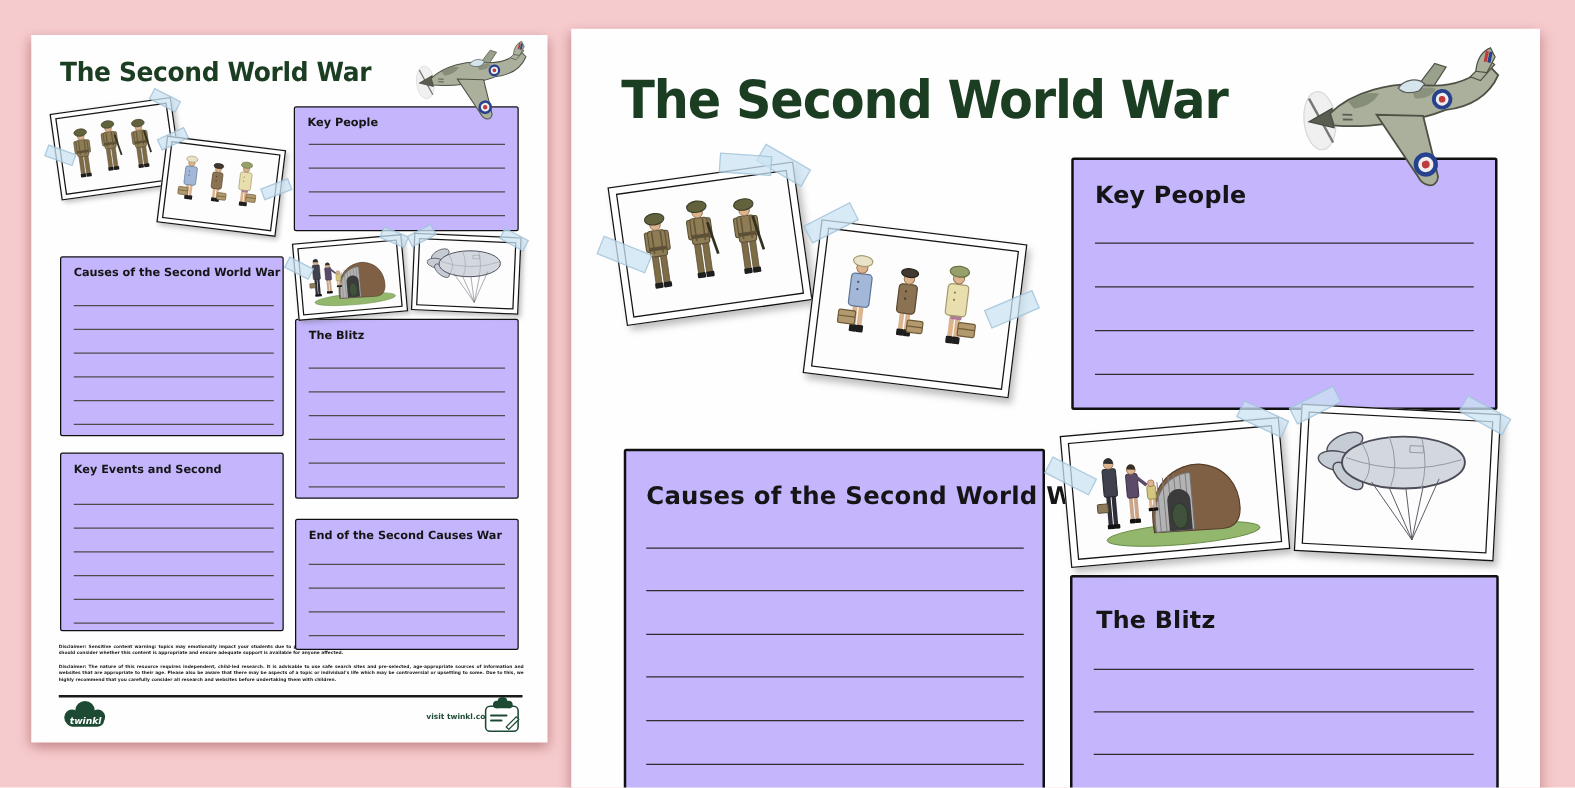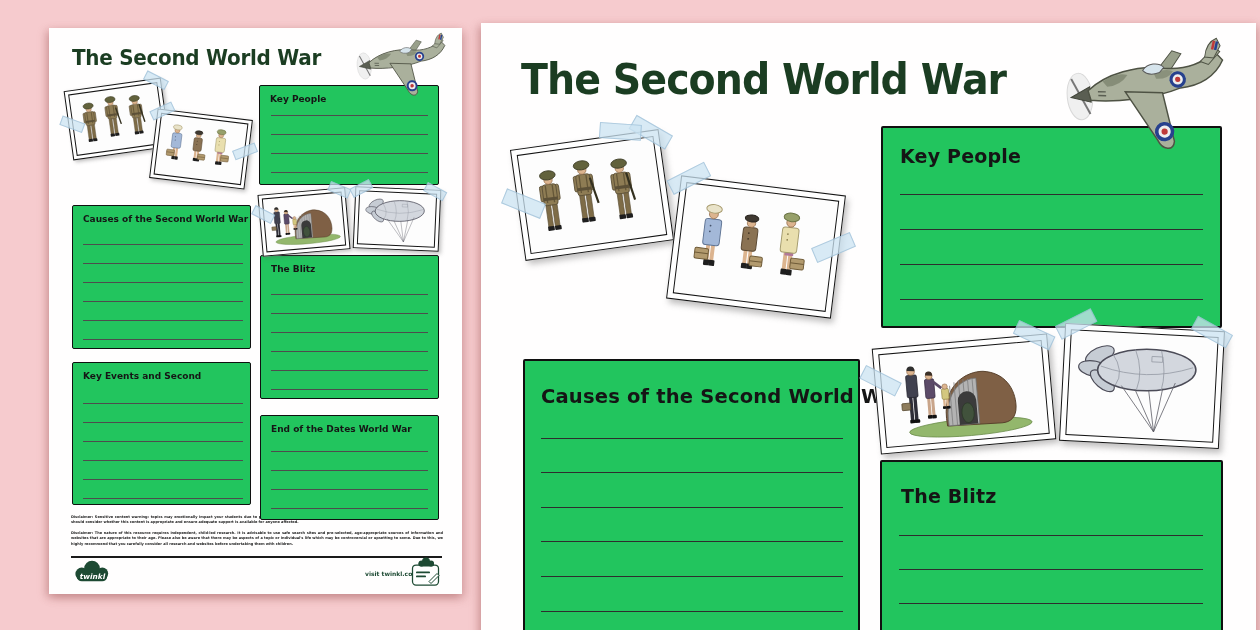--- a/index.html
+++ b/index.html
@@ -2,30 +2,30 @@
 <html><head>
 <meta charset="utf-8">
 <style>
   html,body{margin:0;padding:0}
   body{
     width:1260px;height:630px;overflow:hidden;position:relative;
     background:#f6cbce;
     font-family:"DejaVu Sans", sans-serif;
   }
   .page{position:absolute;background:#fffefe;
-    box-shadow:-3px 3px 8px rgba(165,95,95,.40), 3px 4px 9px rgba(165,95,95,.35);margin-left:24px;}
+    box-shadow:-3px 3px 8px rgba(165,95,95,.40), 3px 4px 9px rgba(165,95,95,.35);}
   .lp{left:25px;top:28px;width:413px;height:566px;}
   .rp{left:457px;top:23px;width:775px;height:650px;}
 
   .ws-title{position:absolute;font-weight:bold;color:#1b3d22;white-space:nowrap;
     transform-origin:left top;z-index:2;}
   .lp .ws-title{left:23px;top:18px;font-size:21px;letter-spacing:-.3px;transform:scaleX(.95);}
   .rp .ws-title{left:40px;top:32px;font-size:42px;letter-spacing:-1px;transform:scaleX(.94);}
 
-  .wbox{position:absolute;background:#22c55e;border:2.5px solid #101010;border-radius:2px;z-index:1;}
+  .wbox{position:absolute;background:#c4b5fd;border:2.5px solid #101010;border-radius:2px;z-index:1;}
   .lp .wbox{border-width:1.5px;}
   .blabel{position:absolute;font-weight:bold;color:#151515;white-space:nowrap;}
   .rp .blabel{font-size:19px;left:17px;top:17px;letter-spacing:.2px;}
   .lp .blabel{font-size:9px;left:10px;top:8px;}
 
   .lines{position:absolute;}
   .lines div{height:var(--s);border-bottom:1.6px solid #2e2e2e;}
   .lp .lines div{border-bottom:1px solid #4d4d4d;}
 
   .photo{position:absolute;box-sizing:border-box;background:#fff;border:1.5px solid #141414;
@@ -276,21 +276,21 @@
       <div></div>
         <div></div>
       <div></div>
         <div></div>
       <div></div>
         <div></div>
     </div>
   </div>
 
   <div class="wbox" style="left:211px;top:387px;width:177px;height:103px;">
-    <div class="blabel">End of the Dates World War</div>
+    <div class="blabel">End of the Second Causes War</div>
     <div class="lines" style="left:10px;top:17px;width:157px;--s:18px">
       <div></div>
         <div></div>
       <div></div>
         <div></div>
     </div>
   </div>
 
   <div class="photo" style="left:19px;top:56px;width:98px;height:70px;transform:rotate(-8deg)">
     <div class="pinner">

